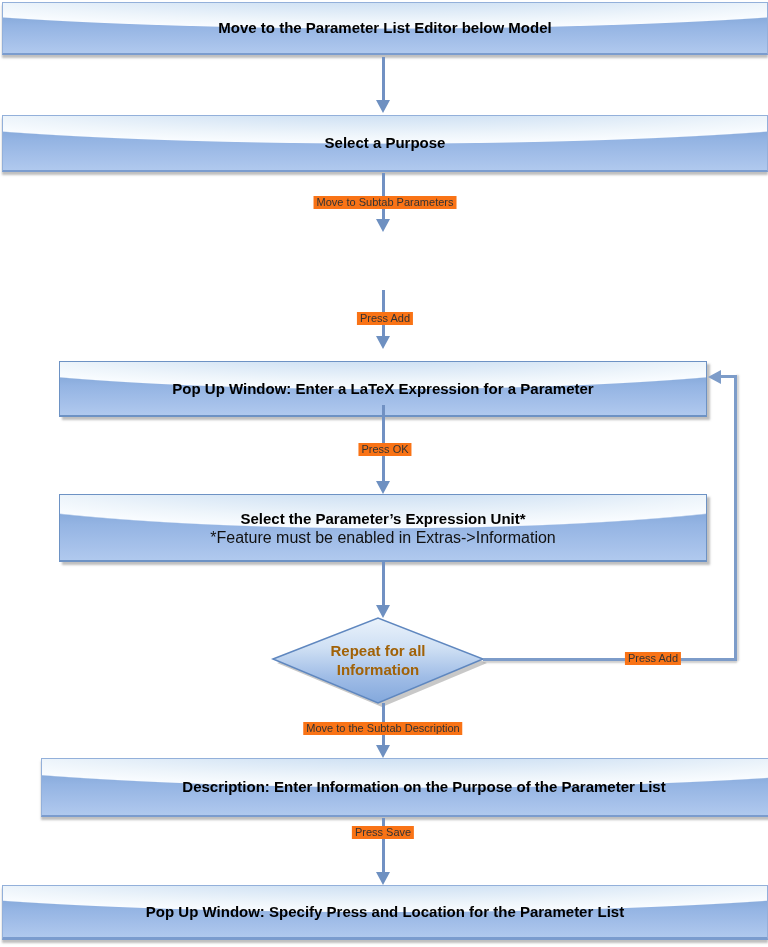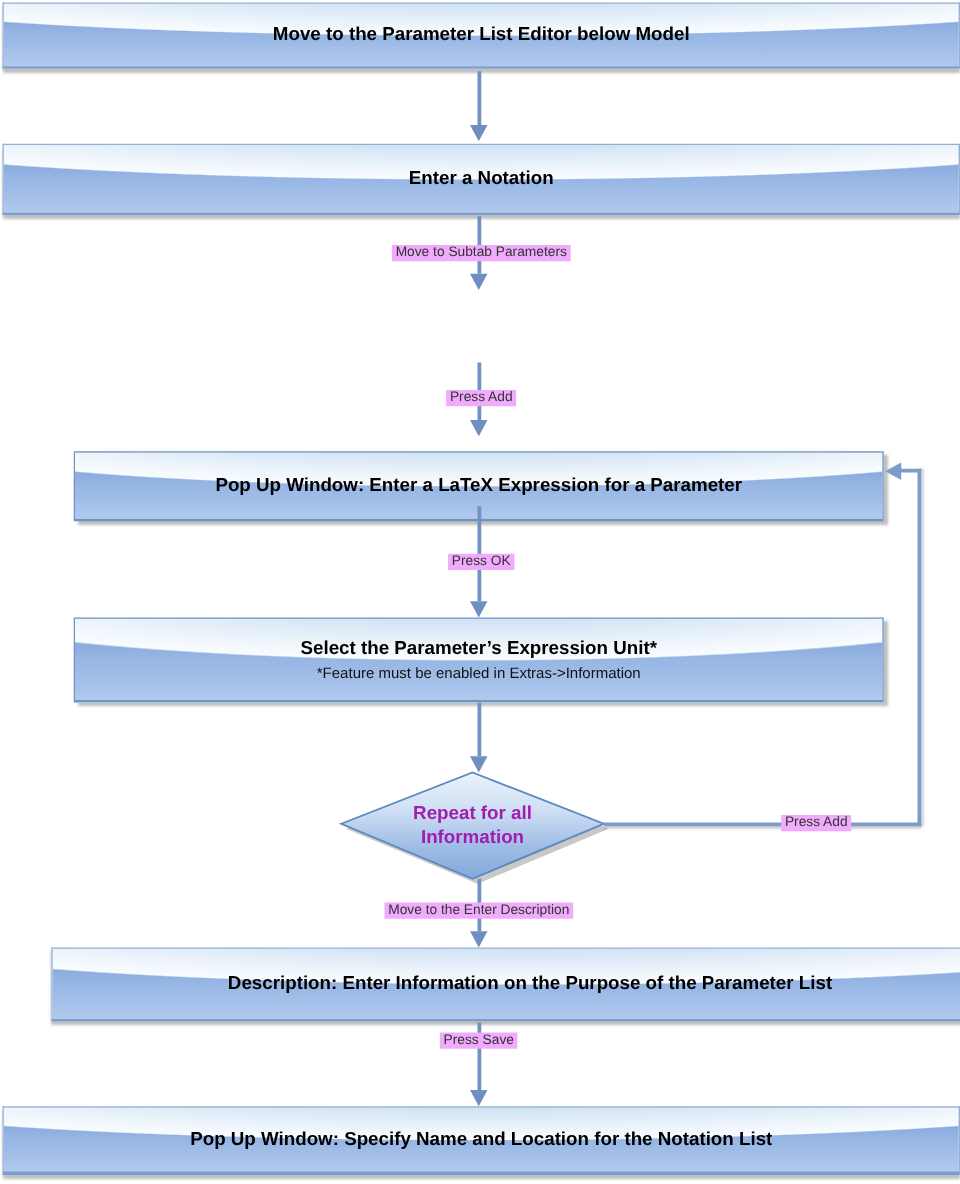--- a/index.html
+++ b/index.html
@@ -17,53 +17,53 @@
     color:#000;font-weight:bold;font-size:15px;line-height:18px;
     border:1px solid #93b0da;
     border-bottom:2px solid #7b9cce;
     background:
       radial-gradient(75% 86% at 50% -34%, #c9ddf2 30%, #eef5fb 80%, #f9fcff 98%, rgba(249,252,255,0) 100%),
       linear-gradient(180deg, #86a9da 25%, #94b4e3 45%, #a6c1ea 80%, #b0c9ee 100%);
   }
   .full{left:2px;width:766px;box-shadow:0 3px 2px rgba(128,128,128,.5);}
   .narrow{left:59px;width:648px;border:1px solid #6d92c4;border-bottom:2px solid #6d92c4;
           box-shadow:3px 3px 2px rgba(128,128,128,.5);}
-  .sub{font-weight:normal;font-size:12px;line-height:14px;margin-top:3px;color:#111;}
+  .sub{font-weight:normal;font-size:16px;line-height:14px;margin-top:3px;color:#111;}
   
   .vline{position:absolute;left:382px;width:3px;background:#7191c3;}
   .ahead-down{position:absolute;left:376px;width:0;height:0;
     border-left:7px solid transparent;border-right:7px solid transparent;
     border-top:13px solid #6e90c1;}
   .ahead-left{position:absolute;width:0;height:0;
     border-top:7px solid transparent;border-bottom:7px solid transparent;
     border-right:13px solid #7d9cc9;}
   
   .hline{position:absolute;height:3px;background:#7d9cc9;box-shadow:0 2px 2px rgba(140,140,140,.45);}
   .vline2{position:absolute;width:3px;background:#7d9cc9;box-shadow:2px 0 2px rgba(140,140,140,.4);}
   
-  .elabel{position:absolute;transform:translateX(-50%);background:#f0abfc;
+  .elabel{position:absolute;transform:translateX(-50%);background:#f97316;
     font-size:11px;line-height:13px;color:#333;white-space:nowrap;padding:0 3px;}
   .dtext{position:absolute;left:278px;top:641px;width:200px;text-align:center;
-    font-weight:bold;font-size:15px;line-height:19px;color:#a21caf;}
+    font-weight:bold;font-size:15px;line-height:19px;color:#a16207;}
   .dsvg{position:absolute;left:269px;top:613px;}
 </style>
 </head>
 <body>
 
 <div class="canvas">
 
   <div class="pbox full" style="top:2px;height:53px;">
     <div>Move to the Parameter List Editor below Model</div>
   </div>
 
   <div class="vline" style="top:57px;height:43px;"></div>
   <div class="ahead-down" style="top:100px;"></div>
 
   <div class="pbox full" style="top:115px;height:57px;">
-    <div>Enter a Notation</div>
+    <div>Select a Purpose</div>
   </div>
 
   <div class="vline" style="top:173px;height:46px;"></div>
   <div class="ahead-down" style="top:219px;"></div>
   <div class="elabel" style="left:385px;top:196px;">Move to Subtab Parameters</div>
 
 
   <div class="vline" style="top:290px;height:46px;"></div>
   <div class="ahead-down" style="top:336px;"></div>
   <div class="elabel" style="left:385px;top:312px;">Press Add</div>
@@ -102,27 +102,27 @@
   </div>
 
   <div class="hline" style="left:483px;top:658px;width:254px;"></div>
   <div class="vline2" style="left:734px;top:375px;height:286px;"></div>
   <div class="hline" style="left:716px;top:375px;width:21px;box-shadow:none;"></div>
   <div class="ahead-left" style="left:708px;top:370px;"></div>
   <div class="elabel" style="left:653px;top:652px;">Press Add</div>
 
   <div class="vline" style="top:703px;height:42px;"></div>
   <div class="ahead-down" style="top:745px;"></div>
-  <div class="elabel" style="left:383px;top:722px;">Move to the Enter Description</div>
+  <div class="elabel" style="left:383px;top:722px;">Move to the Subtab Description</div>
 
   <div class="pbox full" style="top:758px;height:59px;margin-left:39px;">
     <div>Description: Enter Information on the Purpose of the Parameter List</div>
   </div>
 
   <div class="vline" style="top:818px;height:54px;"></div>
   <div class="ahead-down" style="top:872px;"></div>
   <div class="elabel" style="left:383px;top:826px;">Press Save</div>
 
   <div class="pbox full" style="top:885px;height:55px;border-bottom-width:3px;">
-    <div>Pop Up Window: Specify Name and Location for the Notation List</div>
+    <div>Pop Up Window: Specify Press and Location for the Parameter List</div>
   </div>
 
 </div>
 
 </body></html>

